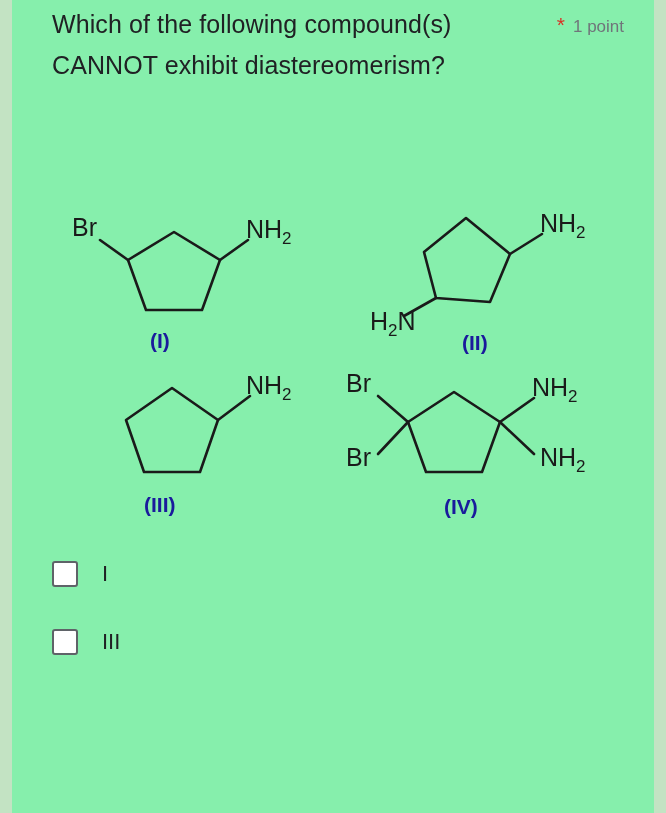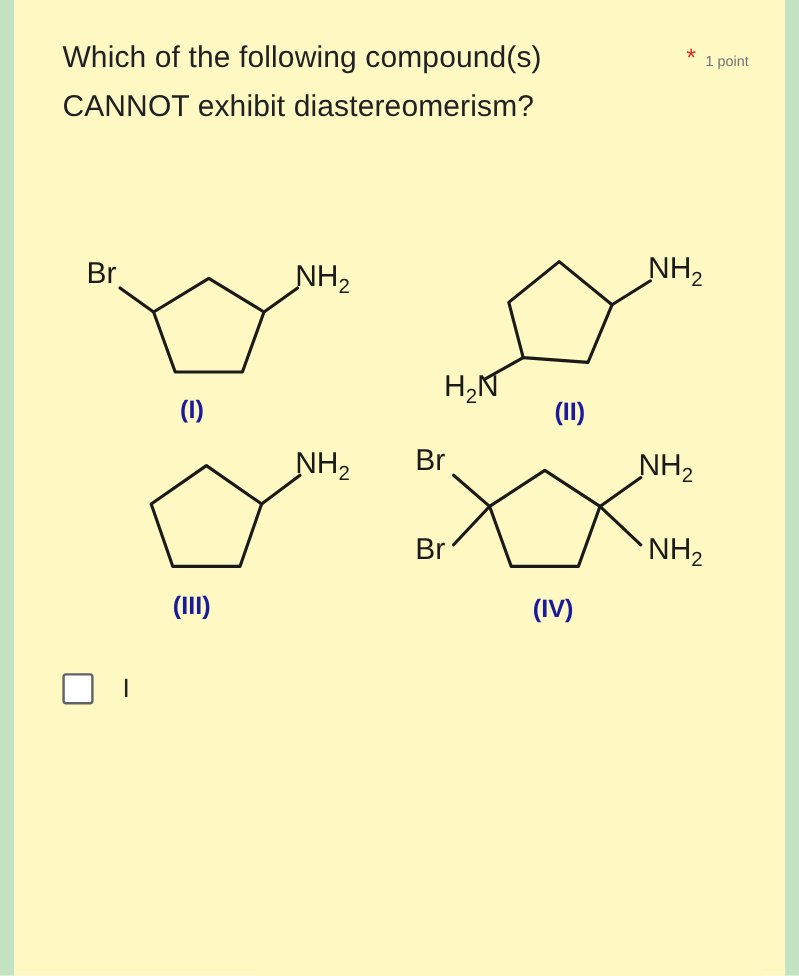--- a/index.html
+++ b/index.html
@@ -30,22 +30,22 @@
   }
   .edge-stripe.left  { left: 0; }
   .edge-stripe.right { right: 0; }
 
   .card {
     position: absolute;
     left: 12px;
     right: 12px;
     top: 0;
     bottom: 0;
-    background: #fef9c3;
-    padding: 28px 30px 0 40px;
+    background: #86efac;
+    padding: 4px 30px 0 40px;
     box-sizing: border-box;
   }
 
   
   .q-header {
     display: flex;
     align-items: flex-start;
     justify-content: space-between;
   }
   .q-title {
@@ -64,21 +64,21 @@
     padding-top: 10px;
     white-space: nowrap;
   }
   .required-star {
     color: #d93025;
     font-size: 21px;
     line-height: 1;
   }
   .points-label {
     color: #70757a;
-    font-size: 12px;
+    font-size: 17px;
   }
 
   
   .structures {
     position: absolute;
     left: 40px;
     top: 198px;
     width: 588px;
     height: 330px;
     text-align: center;
@@ -206,18 +206,22 @@
     </div>
 
     <div class="options">
 
       <div class="option-row">
         <div class="checkbox"></div>
         <div class="option-label">I</div>
       </div>
 
 
+      <div class="option-row">
+        <div class="checkbox"></div>
+        <div class="option-label">III</div>
+      </div>
 
 
     </div>
 
   </div>
 </div>
 
 </body></html>

